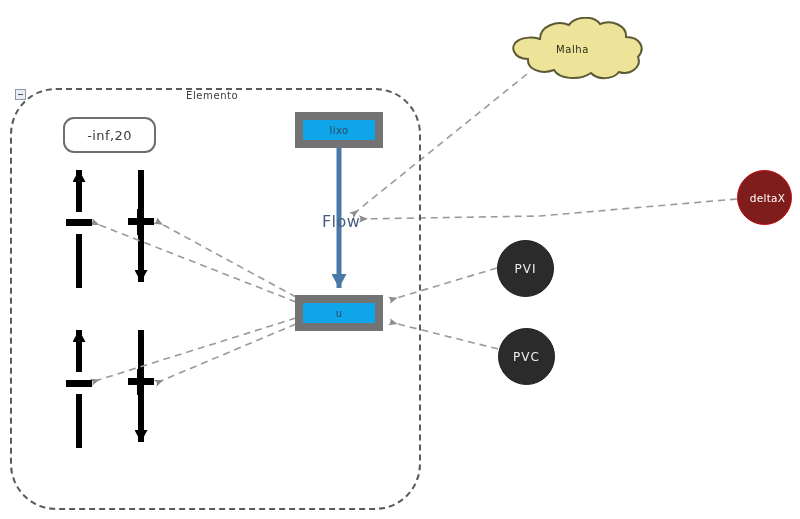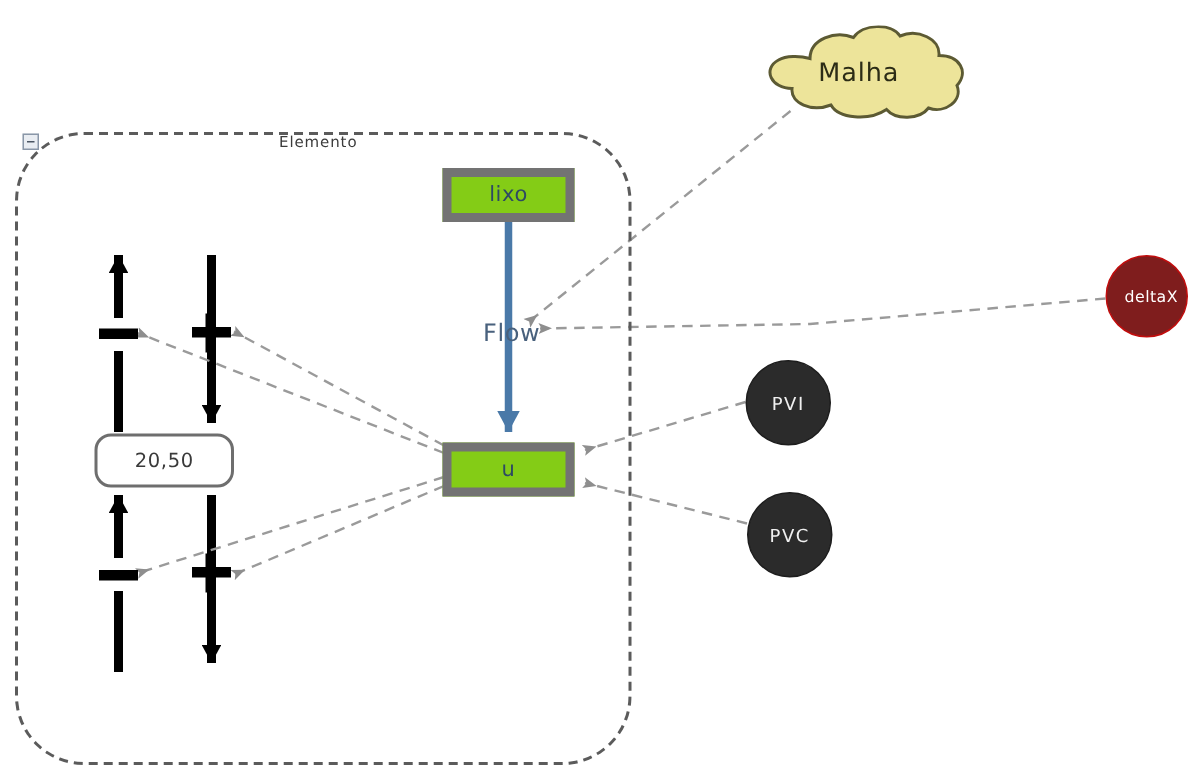--- a/index.html
+++ b/index.html
@@ -68,24 +68,24 @@
   .state-node {
     border: 2px solid #6e6e6e;
     border-radius: 11px;
     background: #ffffff;
     color: #3a3a3a;
     font-size: 13px;
     letter-spacing: 0.4px;
   }
   
   .stock-node {
-    border: 6px solid #737373;
-    background: #84cc16;
+    border: 8px solid #737373;
+    background: #0ea5e9;
     color: #2e4a63;
-    font-size: 14px;
+    font-size: 10px;
     letter-spacing: 0.4px;
   }
   
   .dark-circle {
     border-radius: 50%;
     background: #2b2b2b;
     border: 1px solid #1d1d1d;
     color: #f0f0f0;
     font-size: 12px;
     letter-spacing: 1px;
@@ -96,21 +96,21 @@
     background: #7f1d1d;
     border: 1px solid #c10d0d;
     color: #ffffff;
     font-size: 10.5px;
     letter-spacing: 0.3px;
     overflow: hidden;
   }
   
   .cloud-node {
     color: #2c2c16;
-    font-size: 17px;
+    font-size: 10px;
     letter-spacing: 0.6px;
   }
   .cloud-label {
     position: absolute;
     left: 0;
     top: 0;
     width: 100%;
     height: 100%;
     display: flex;
     align-items: center;
@@ -191,24 +191,24 @@
       <path d="M296,318 L92,382" marker-end="url(#arrowGray)"></path>
 
       <path d="M296,324 L156,383" marker-end="url(#arrowGray)"></path>
     </g>
   </svg>
 
   <div class="group-container" style="left:10px; top:88px; width:407px; height:418px;"></div>
   <div class="collapse-icon" style="left:15px; top:89px;"></div>
   <div class="group-label" style="left:186px; top:90px;">Elemento</div>
 
-
-  <div class="node state-node" style="left:63px; top:289px; width:93px; height:36px;">
-    <span>20,50</span>
-  </div>
+  <div class="node state-node" style="left:63px; top:117px; width:93px; height:36px;">
+    <span>-inf,20</span>
+  </div>
+
 
 
   <div class="sign" style="left:66px; top:216px; width:26px; height:12px;">
     <div class="bar-h" style="left:0; top:3px; width:26px; height:7px;"></div>
   </div>
 
   <div class="sign" style="left:128px; top:209px; width:26px; height:26px;">
     <div class="bar-h" style="left:0; top:9px; width:26px; height:7px;"></div>
     <div class="bar-v" style="left:9px; top:0; width:7px; height:26px;"></div>
   </div>

